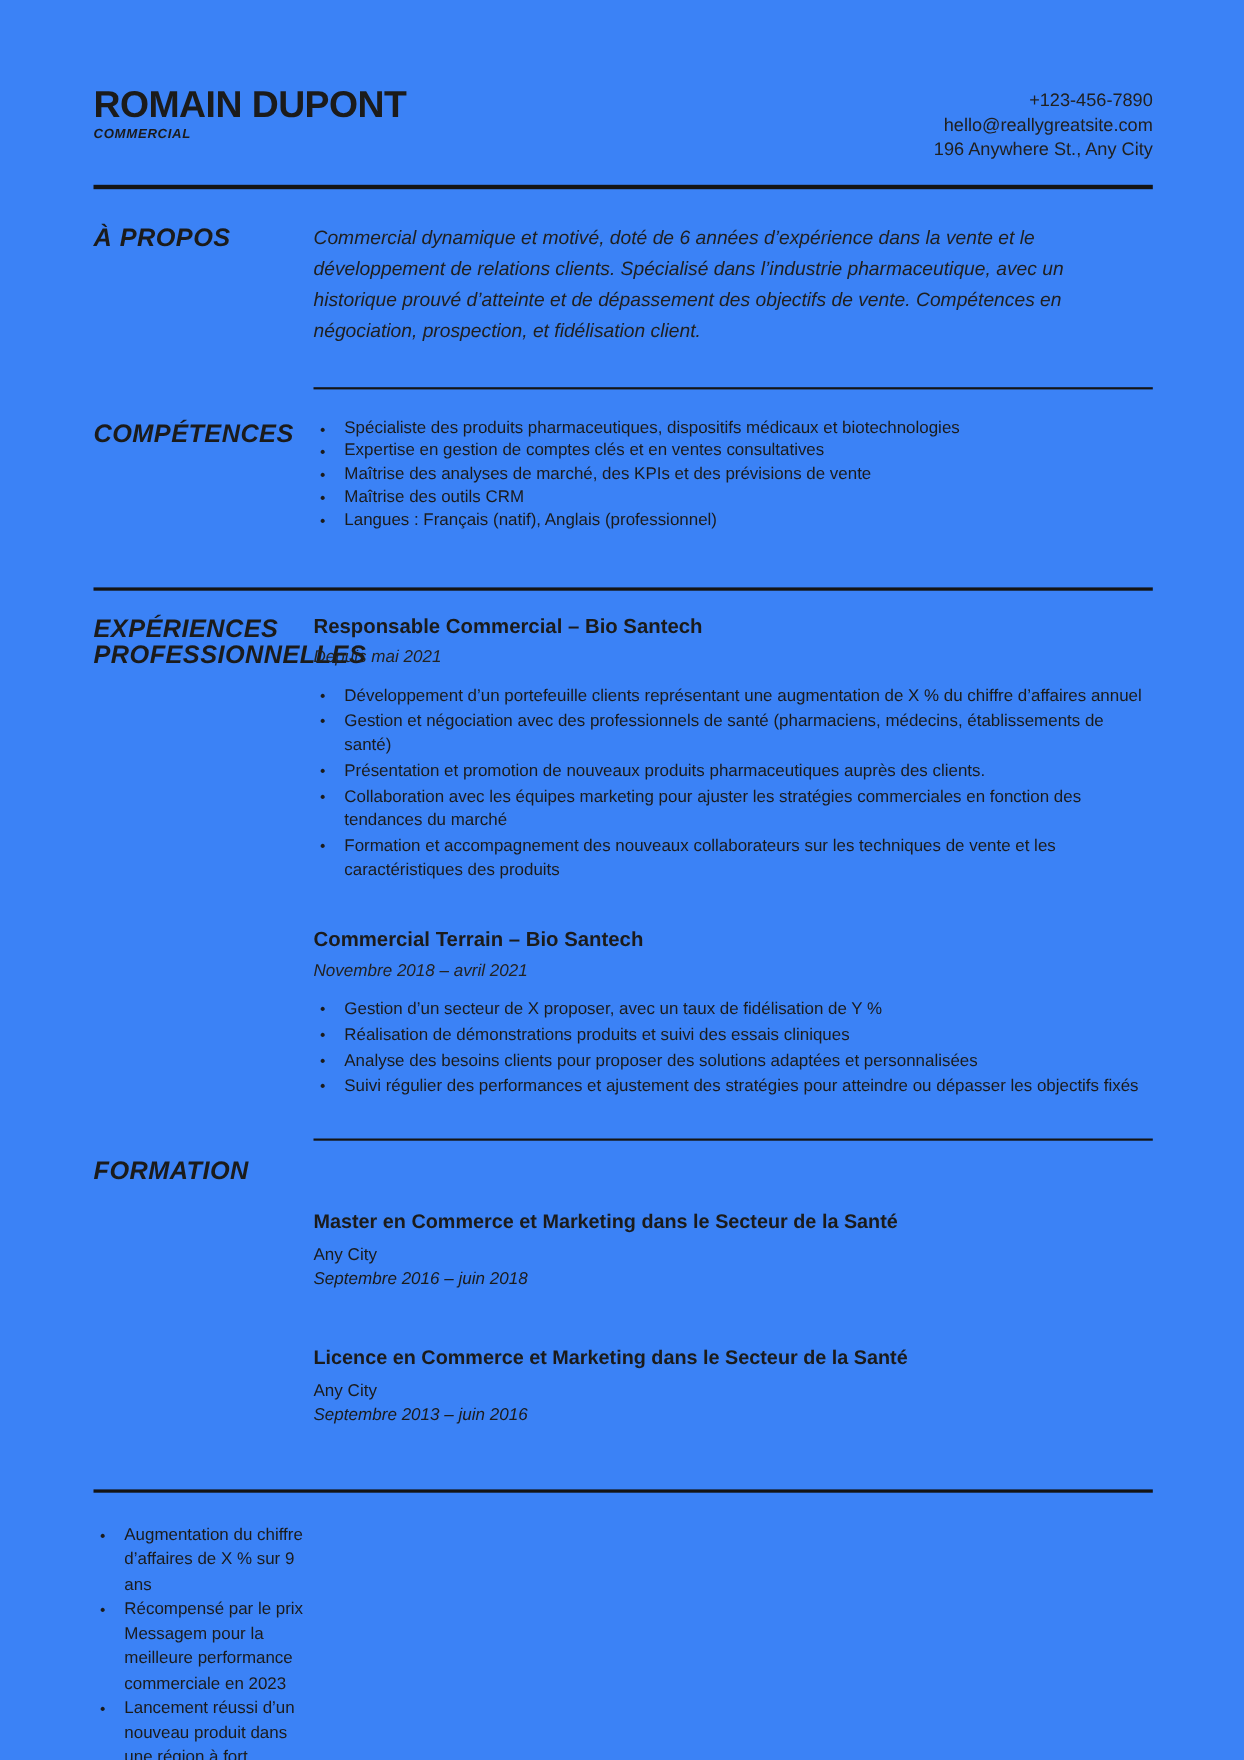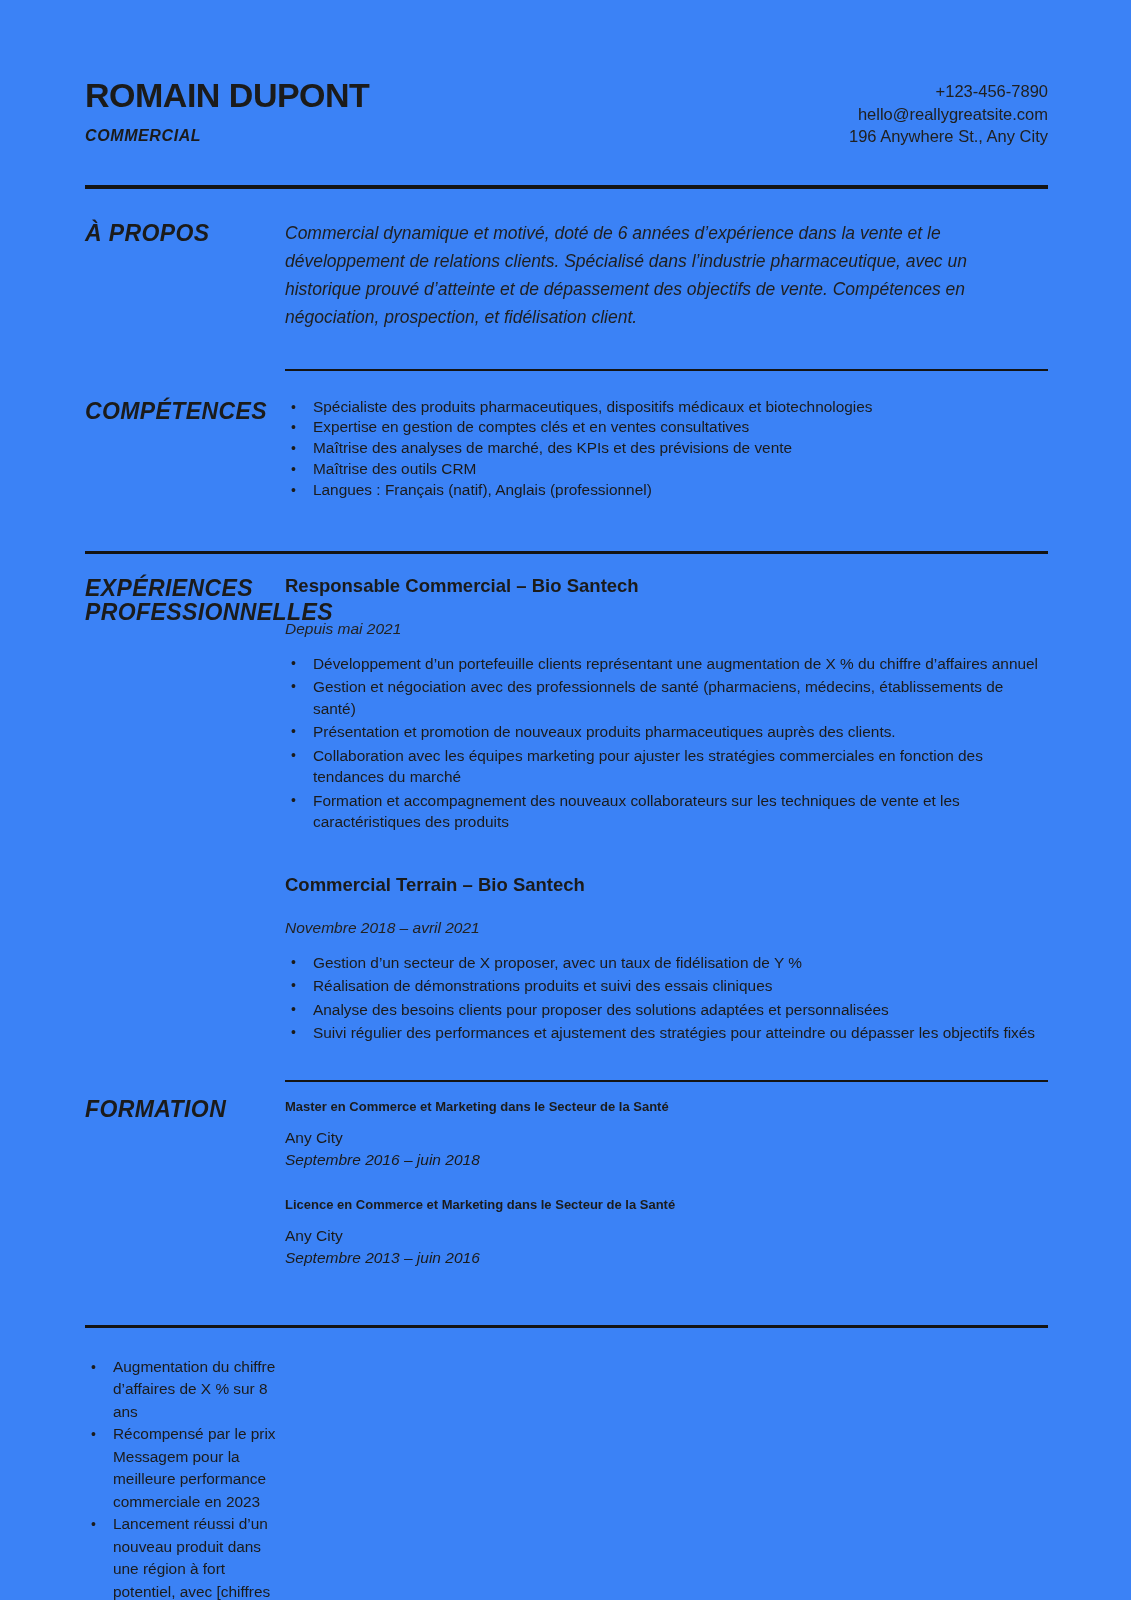--- a/index.html
+++ b/index.html
@@ -4,21 +4,21 @@
 <style>
   html,body{margin:0;padding:0;background:#e8e8e8;}
   .page{
     width:1131px;height:1600px;background:#3b82f6;color:#1B1B1B;
     font-family:"Liberation Sans",sans-serif;position:relative;overflow:hidden;
     margin:0 auto;box-sizing:border-box;padding:78px 83px 12px 85px;
   }
   
   .header{position:relative;}
   .name{font-size:34px;font-weight:700;letter-spacing:-0.5px;line-height:1.05;}
-  .subtitle{font-size:16px;font-weight:700;font-style:italic;letter-spacing:0.6px;margin-top:13px;}
+  .subtitle{font-size:12px;font-weight:700;font-style:italic;letter-spacing:0.6px;}
   .contact{position:absolute;top:2px;right:0;text-align:right;font-size:16.5px;line-height:22.5px;color:#202020;}
   .rule{background:#141414;border:0;}
   .rule-header{height:4px;margin-top:40px;}
   .rule-full{height:3px;}
   .rule-indent{height:2px;margin-left:200px;}
   
   .row{display:grid;grid-template-columns:200px 1fr;}
   .label{
     font-size:23px;font-weight:700;font-style:italic;letter-spacing:0.4px;
     line-height:24px;white-space:nowrap;padding-top:2px;
@@ -38,26 +38,26 @@
   
   .rule-skills{margin-top:38px;}
   .rule-exp{margin-top:50px;}
   .rule-formation{margin-top:34px;}
   .rule-achv{margin-top:56px;}
   .rule-cert{margin-top:46px;}
   
   .row-skills{margin-top:26px;}
   .row-exp{margin-top:20px;}
   .job-title{font-size:18.5px;font-weight:700;line-height:24px;}
-  .job-dates{font-size:15.5px;font-style:italic;margin-top:22px;color:#222;}
+  .job-dates{font-size:15.5px;font-style:italic;margin-top:8px;color:#222;}
   .job .points{margin-top:15px;}
   .job + .job{margin-top:40px;}
   .row-formation{margin-top:13px;}
   .degree + .degree{margin-top:22px;}
-  .degree-title{font-size:13px;font-weight:700;line-height:24px;}
+  .degree-title{font-size:18px;font-weight:700;line-height:24px;margin-top:48px;}
   .degree-loc{font-size:15.5px;margin-top:8px;line-height:22px;}
   .degree-dates{font-size:15.5px;font-style:italic;line-height:22px;}
   .row-achv{margin-top:28px;}
   .row-cert{margin-top:32px;}
   .cert-text{font-size:15.5px;padding-top:3px;}
 </style>
 </head>
 <body>
 
 <div class="page">
@@ -186,21 +186,21 @@
       </div>
     </div>
   </div>
 
   <div class="rule rule-full rule-achv"></div>
 
   <div class="row row-achv">
     <ul class="bullets achievements">
       <li>
           <span class="dot">•</span>
-          <span>Augmentation du chiffre d’affaires de X % sur 8 ans</span>
+          <span>Augmentation du chiffre d’affaires de X % sur 9 ans</span>
         </li>
       <li>
           <span class="dot">•</span>
           <span>Récompensé par le prix Messagem pour la meilleure performance commerciale en 2023</span>
         </li>
       <li>
           <span class="dot">•</span>
           <span>Lancement réussi d’un nouveau produit dans une région à fort potentiel, avec [chiffres ou impacts]</span>
         </li>
     </ul>

